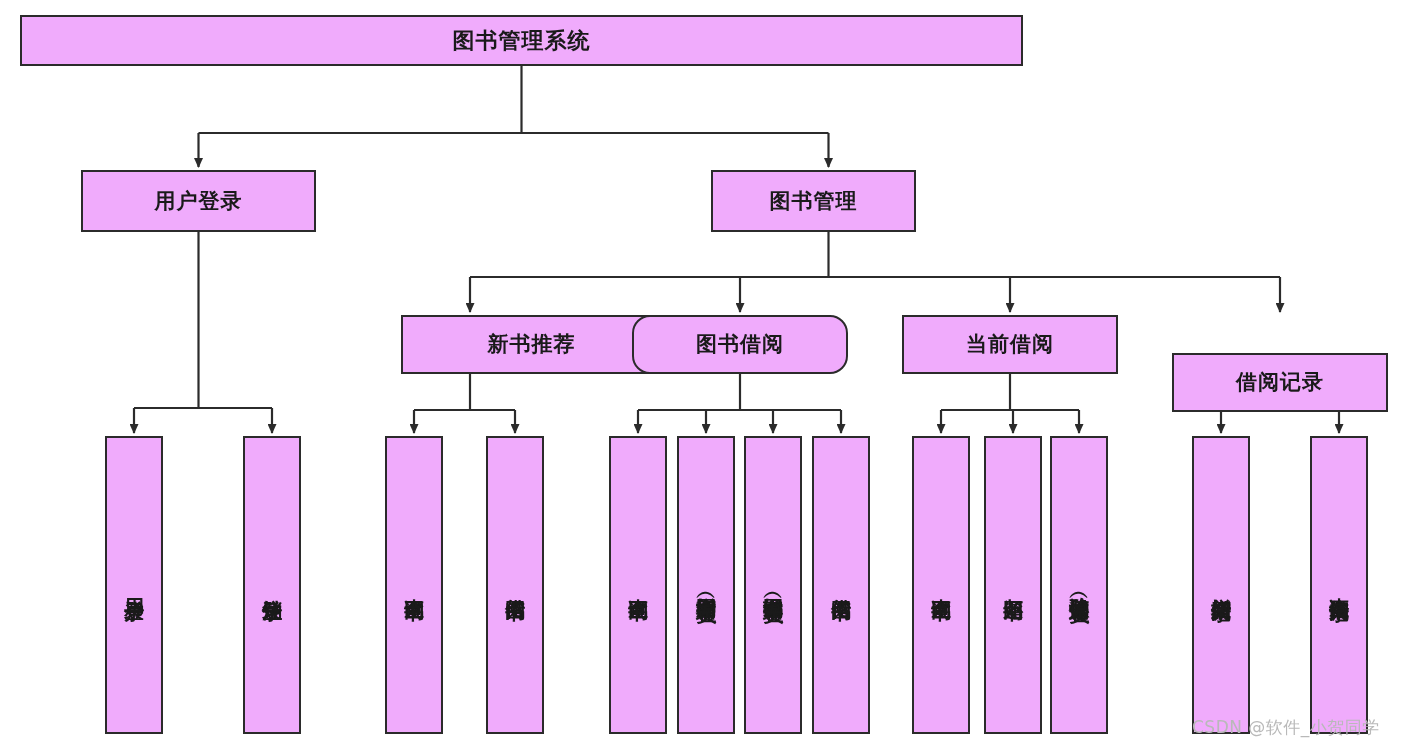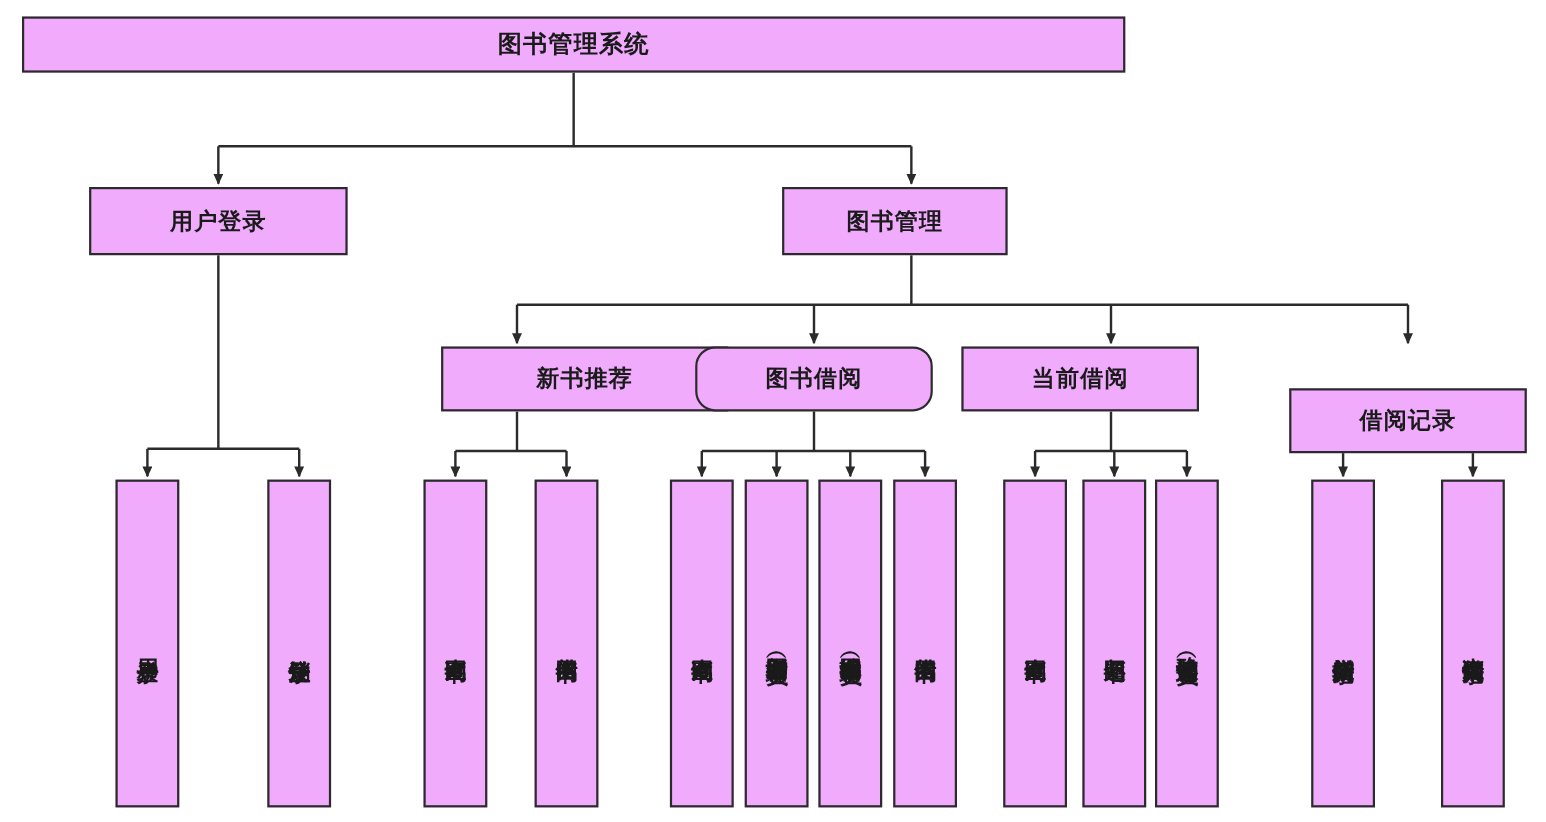--- a/index.html
+++ b/index.html
@@ -125,21 +125,21 @@
       </div>
       <div class="node horiz" style="left: 711px; top: 170px; width: 205px; height: 62px;">
         <span class="node-label">图书管理</span>
       </div>
       <div class="node horiz" style="left: 360px; top: 315px; width: 261px; height: 59px; margin-left: 41px;">
         <span class="node-label">新书推荐</span>
       </div>
       <div class="node horiz" style="left: 632px; top: 315px; width: 216px; height: 59px; border-radius: 18px;">
         <span class="node-label">图书借阅</span>
       </div>
-      <div class="node horiz" style="left: 874px; top: 315px; width: 216px; height: 59px;">
+      <div class="node horiz" style="left: 902px; top: 315px; width: 216px; height: 59px;">
         <span class="node-label">当前借阅</span>
       </div>
       <div class="node horiz" style="left: 1172px; top: 315px; width: 216px; height: 59px; margin-top: 38px;">
         <span class="node-label">借阅记录</span>
       </div>
       <div class="node vert" style="left: 105px; top: 436px; width: 58px; height: 298px;">
         <span class="node-label">用户登录</span>
       </div>
       <div class="node vert" style="left: 243px; top: 436px; width: 58px; height: 298px;">
         <span class="node-label">注销登录</span>
@@ -172,14 +172,15 @@
         <span class="node-label">确认归还（管理员）</span>
       </div>
       <div class="node vert" style="left: 1192px; top: 436px; width: 58px; height: 298px;">
         <span class="node-label">新增借阅记录</span>
       </div>
       <div class="node vert" style="left: 1310px; top: 436px; width: 58px; height: 298px;">
         <span class="node-label">查询借阅记录</span>
       </div>
     </div>
 
+  <div class="watermark" style="left: 1192px; top: 716px;">CSDN @软件_小贺同学</div>
 
 </div>
 
 </body></html>

